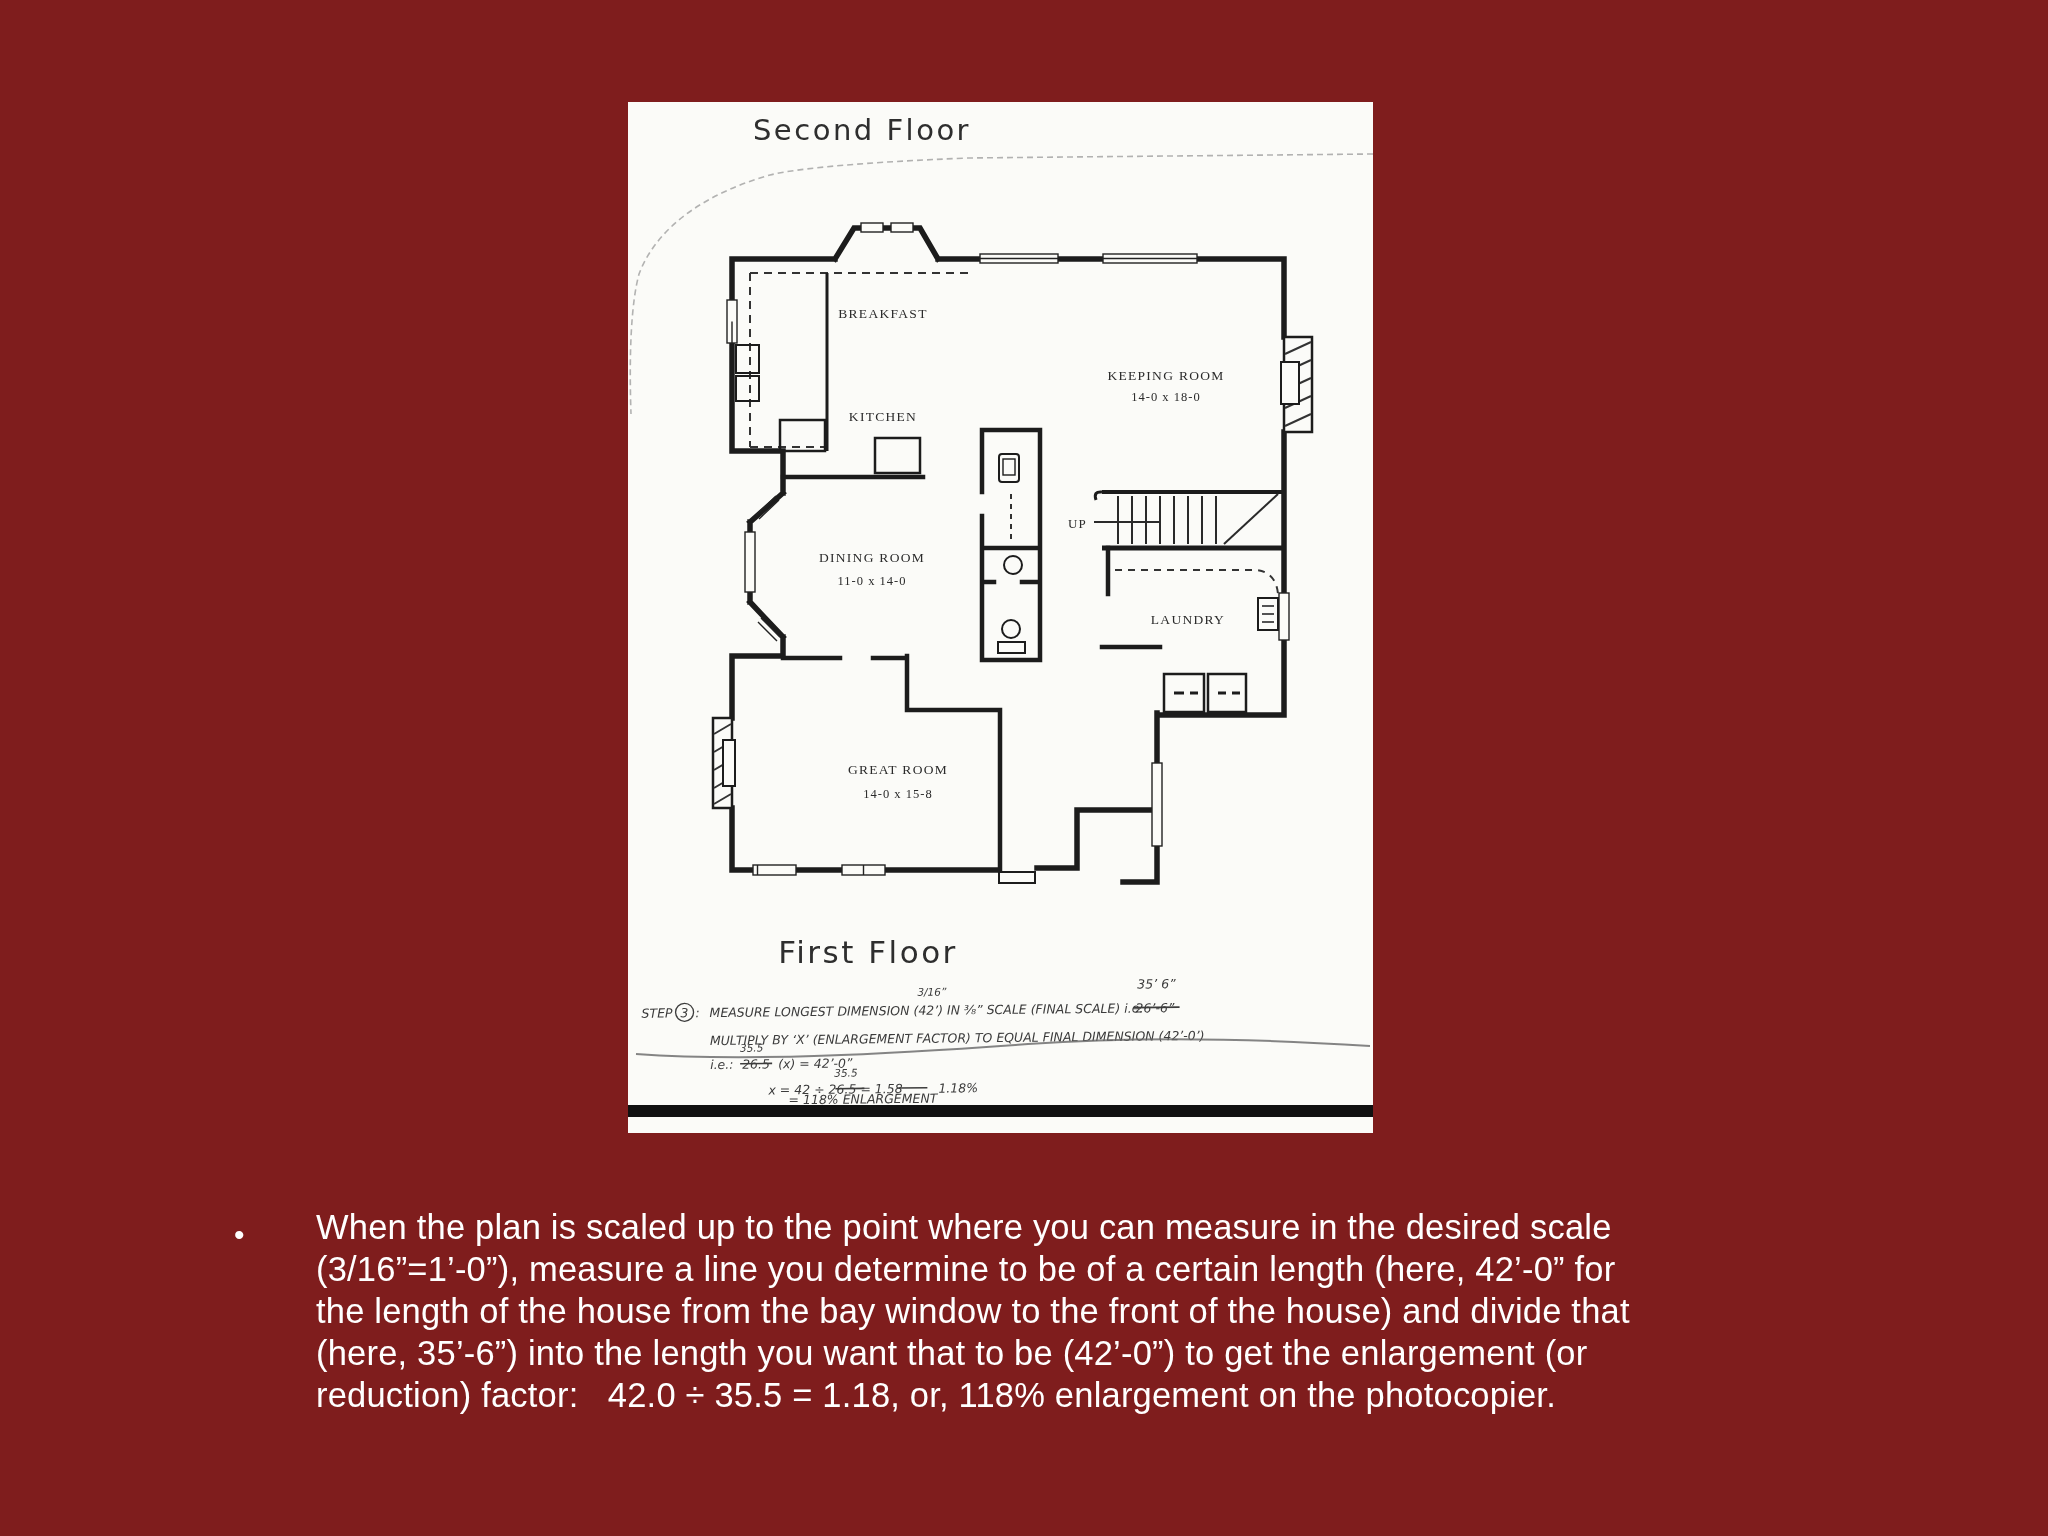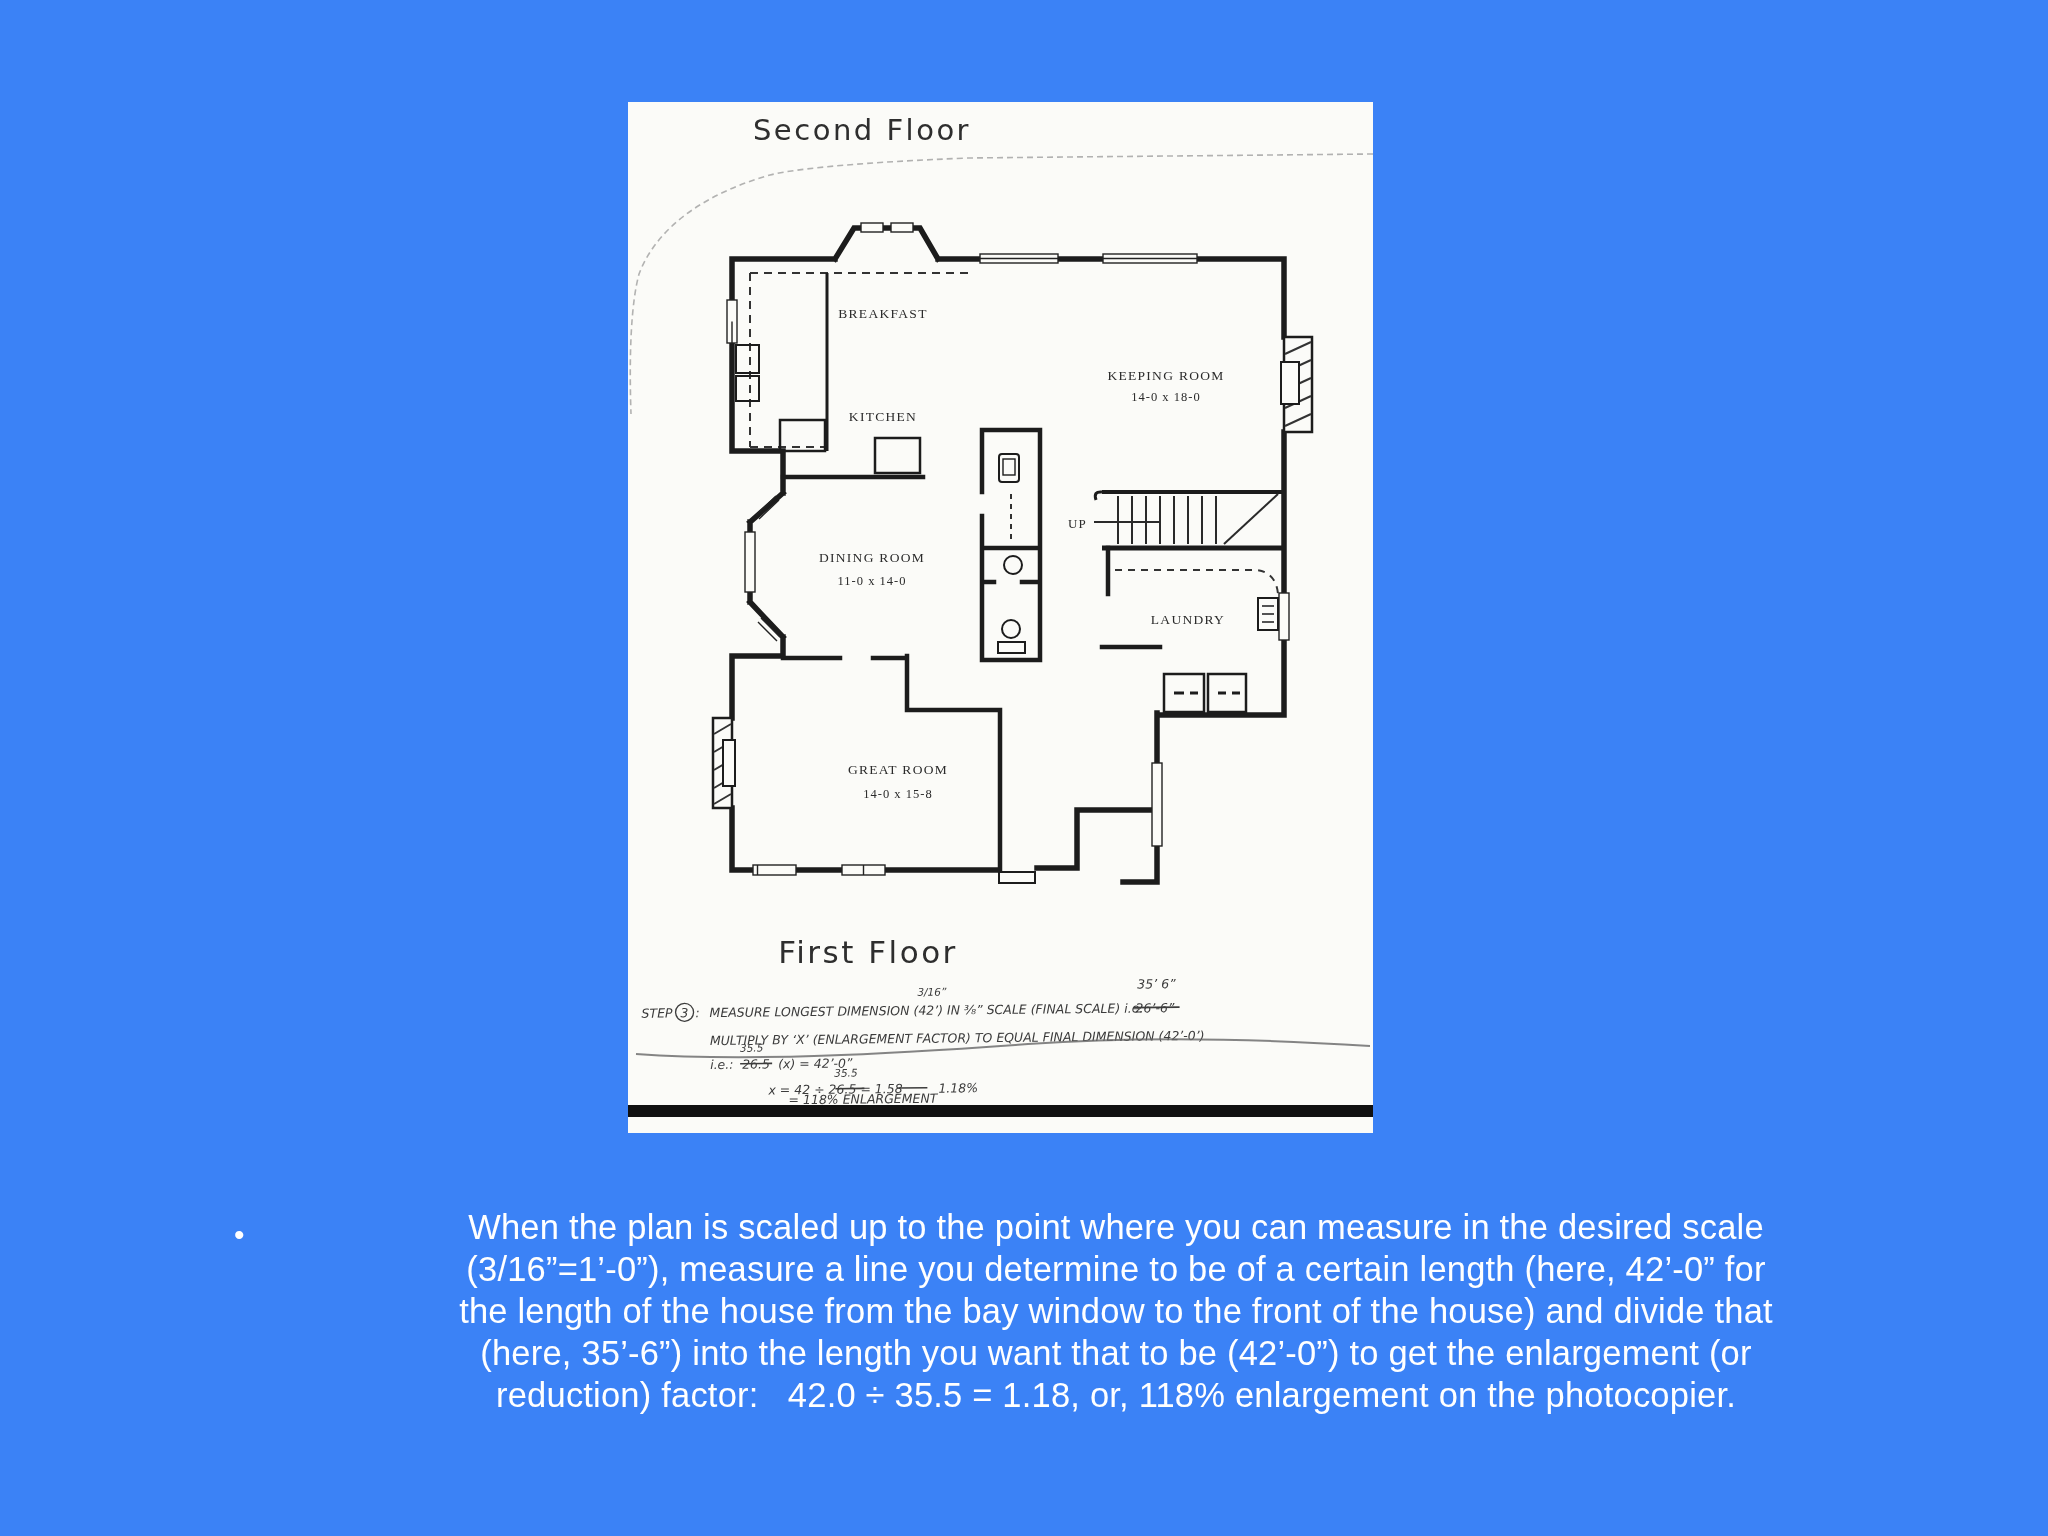--- a/index.html
+++ b/index.html
@@ -1,23 +1,23 @@
 <!DOCTYPE html>
 <html><head>
 <meta charset="utf-8">
 <style>
   html,body{margin:0;padding:0;background:#000;}
-  .stage{position:relative;width:2048px;height:1536px;background:#3b82f6;overflow:hidden;
+  .stage{position:relative;width:2048px;height:1536px;background:#7f1d1d;overflow:hidden;
          font-family:"Liberation Sans",sans-serif;}
   .plan{position:absolute;left:628px;top:102px;width:745px;height:1031px;
         background:#fbfbf8;}
   .plan svg{display:block;filter:blur(0.2px);}
   .bullet-dot{position:absolute;left:234px;top:1214px;color:#fff;font-size:30px;line-height:42px;}
   .bullet-text{position:absolute;left:316px;top:1206px;width:1600px;color:#fff;
-        font-size:34.5px;line-height:42px;white-space:pre-wrap;letter-spacing:.2px;text-align:center;}
+        font-size:34.5px;line-height:42px;white-space:pre-wrap;letter-spacing:.2px;}
   
   .room-label{font-family:"Liberation Serif",serif;font-size:13.5px;letter-spacing:1.3px;
         fill:#2b2b2b;text-anchor:middle;}
   .room-dim{font-family:"Liberation Serif",serif;font-size:12.5px;letter-spacing:1px;
         fill:#2b2b2b;text-anchor:middle;}
   .plan-title{font-family:"DejaVu Sans",sans-serif;font-size:29px;letter-spacing:2.5px;
         fill:#2e2e2e;text-anchor:middle;}
   .hand{font-family:"DejaVu Sans",sans-serif;font-style:italic;font-size:12.5px;fill:#3c3c3c;
         text-anchor:start;}
   .hand-small{font-family:"DejaVu Sans",sans-serif;font-style:italic;font-size:10.5px;fill:#3c3c3c;

